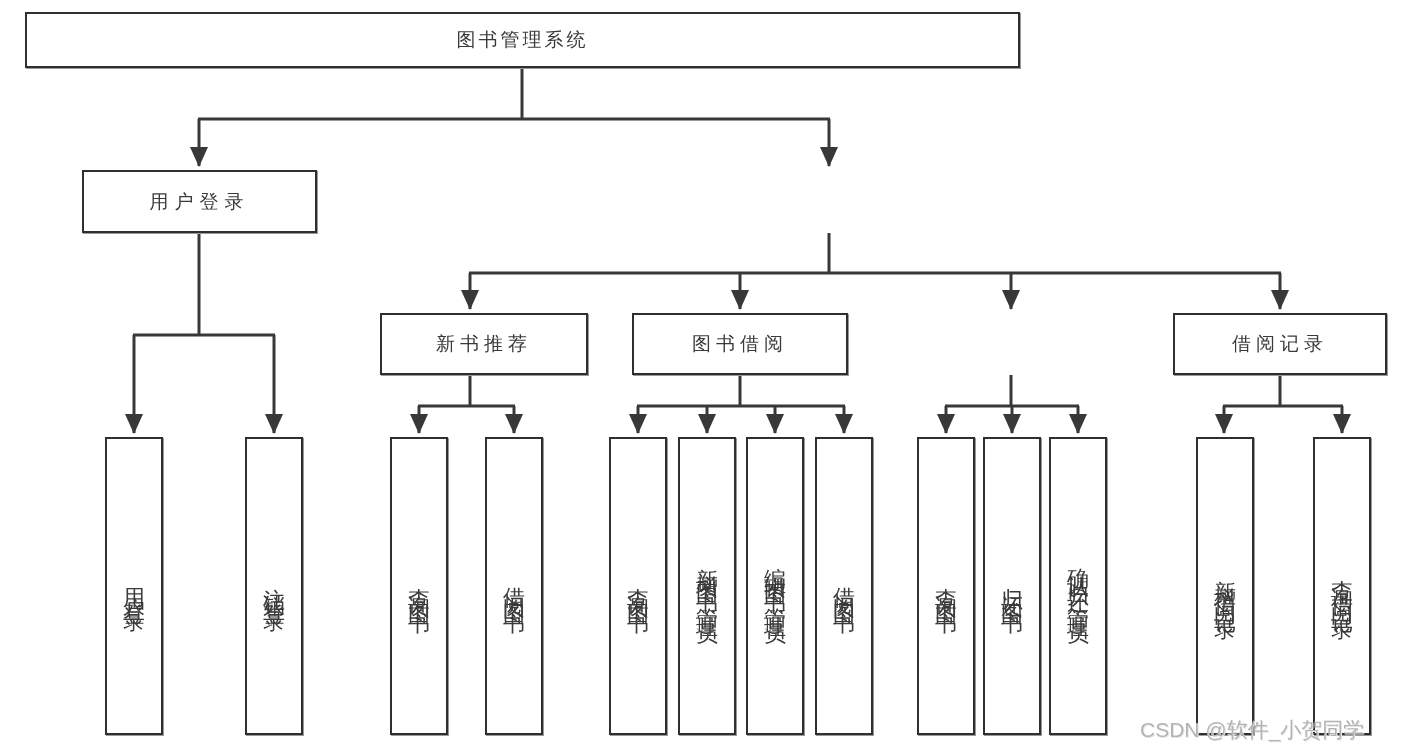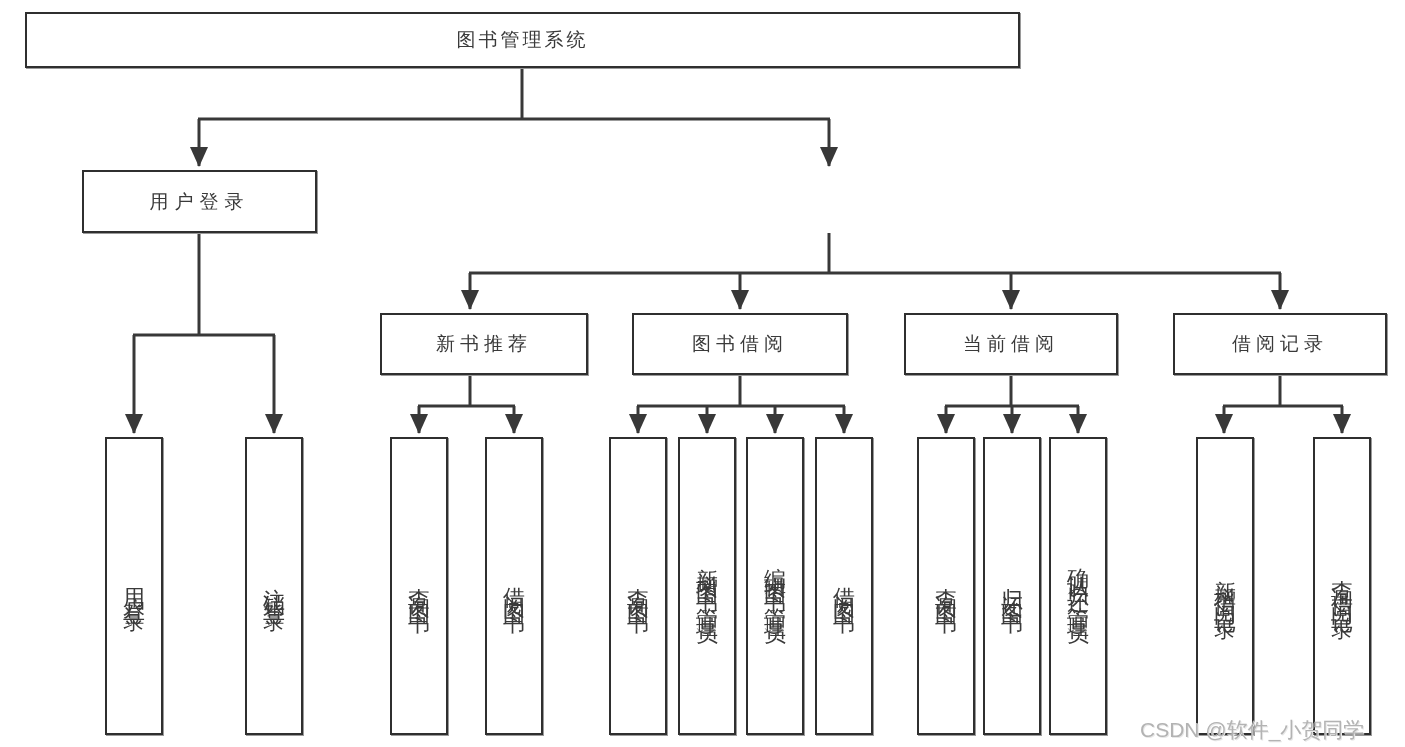--- a/index.html
+++ b/index.html
@@ -118,23 +118,20 @@
   <div class="node h2" style="left:82px; width:235px;">
     <span class="hlabel">用户登录</span>
   </div>
 
   <div class="node h3" style="left:380px; width:208px;">
     <span class="hlabel">新书推荐</span>
   </div>
   <div class="node h3" style="left:632px; width:216px;">
     <span class="hlabel">图书借阅</span>
   </div>
-  <div class="node h3" style="left:904px; width:214px;">
-    <span class="hlabel">当前借阅</span>
-  </div>
   <div class="node h3" style="left:1173px; width:214px;">
     <span class="hlabel">借阅记录</span>
   </div>
 
   <div class="node vbox" style="left:105px;">
     <span class="vlabel">用户登录</span>
   </div>
   <div class="node vbox" style="left:245px;">
     <span class="vlabel">注销登录</span>
   </div>

